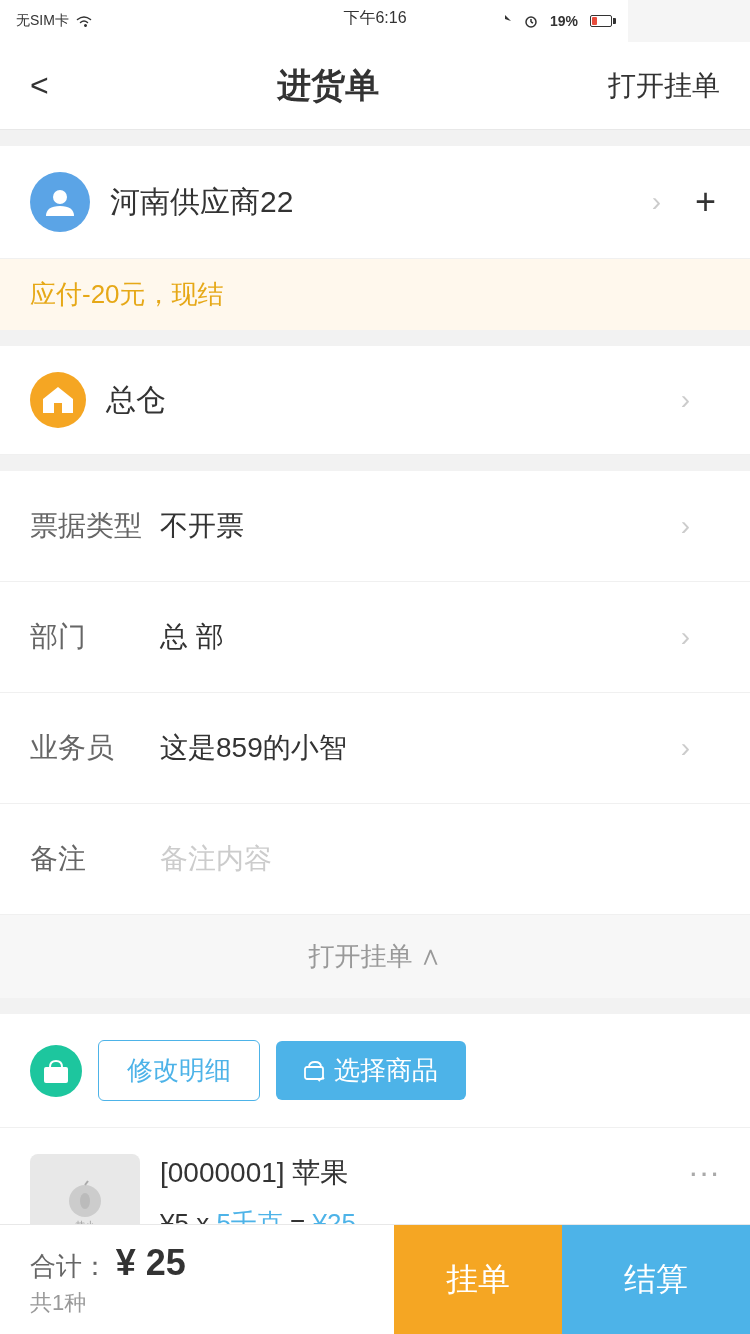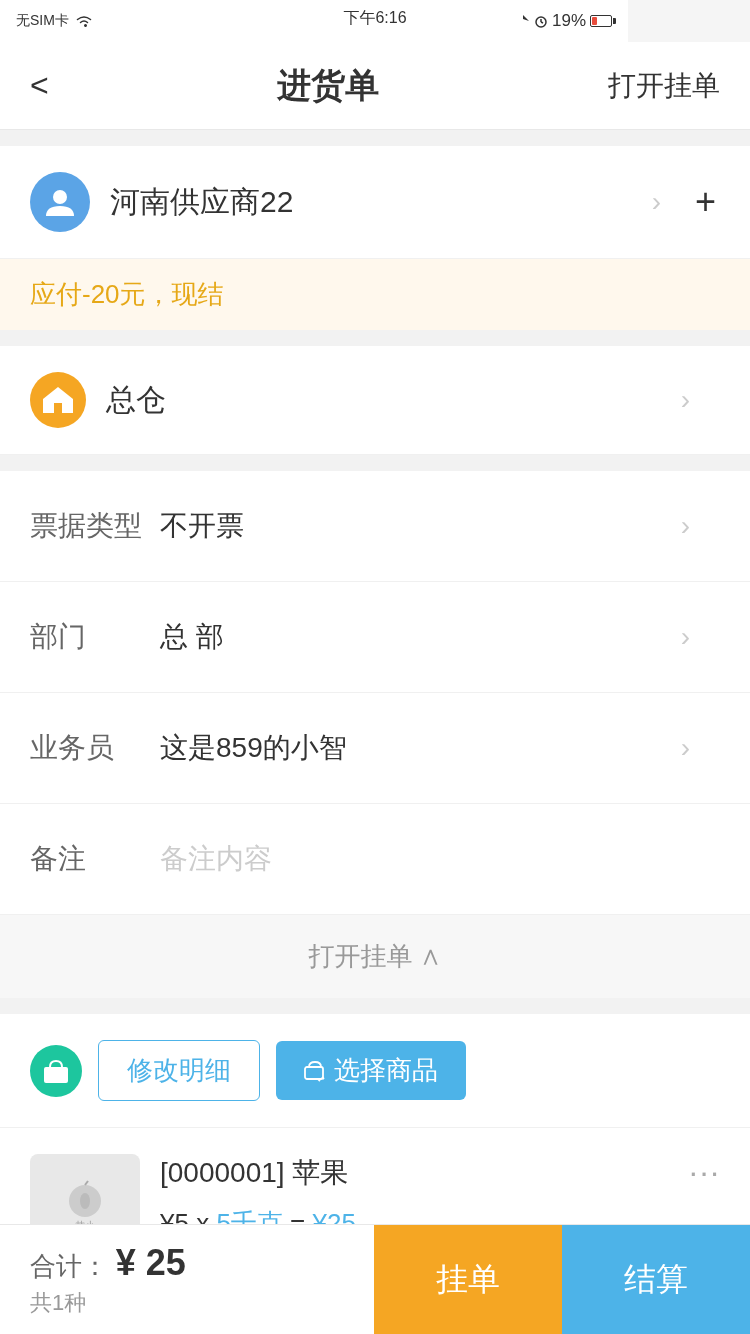--- a/index.html
+++ b/index.html
@@ -36,22 +36,23 @@
       font-size: 16px;
       font-weight: 500;
       position: absolute;
       left: 50%;
       transform: translateX(-50%);
       top: 8px;
     }
     .status-right {
       display: flex;
       align-items: center;
-      gap: 4px;
-      font-size: 17px;
+      gap: 12px;
+      font-size: 14px;
+      font-weight: bold;
     }
     .battery {
       width: 22px;
       height: 12px;
       border: 1.5px solid #333;
       border-radius: 2px;
       position: relative;
       display: inline-block;
     }
     .battery::after {
@@ -328,21 +329,21 @@
       color: #333;
       display: inline;
     }
     .total-count {
       font-size: 22px;
       color: #999;
       display: block;
       margin-top: 4px;
     }
     .btn-hang {
-      width: 188px;
+      width: 168px;
       height: 110px;
       background: #f5a623;
       color: #fff;
       font-size: 32px;
       border: none;
       cursor: pointer;
       display: flex;
       align-items: center;
       justify-content: center;
     }

